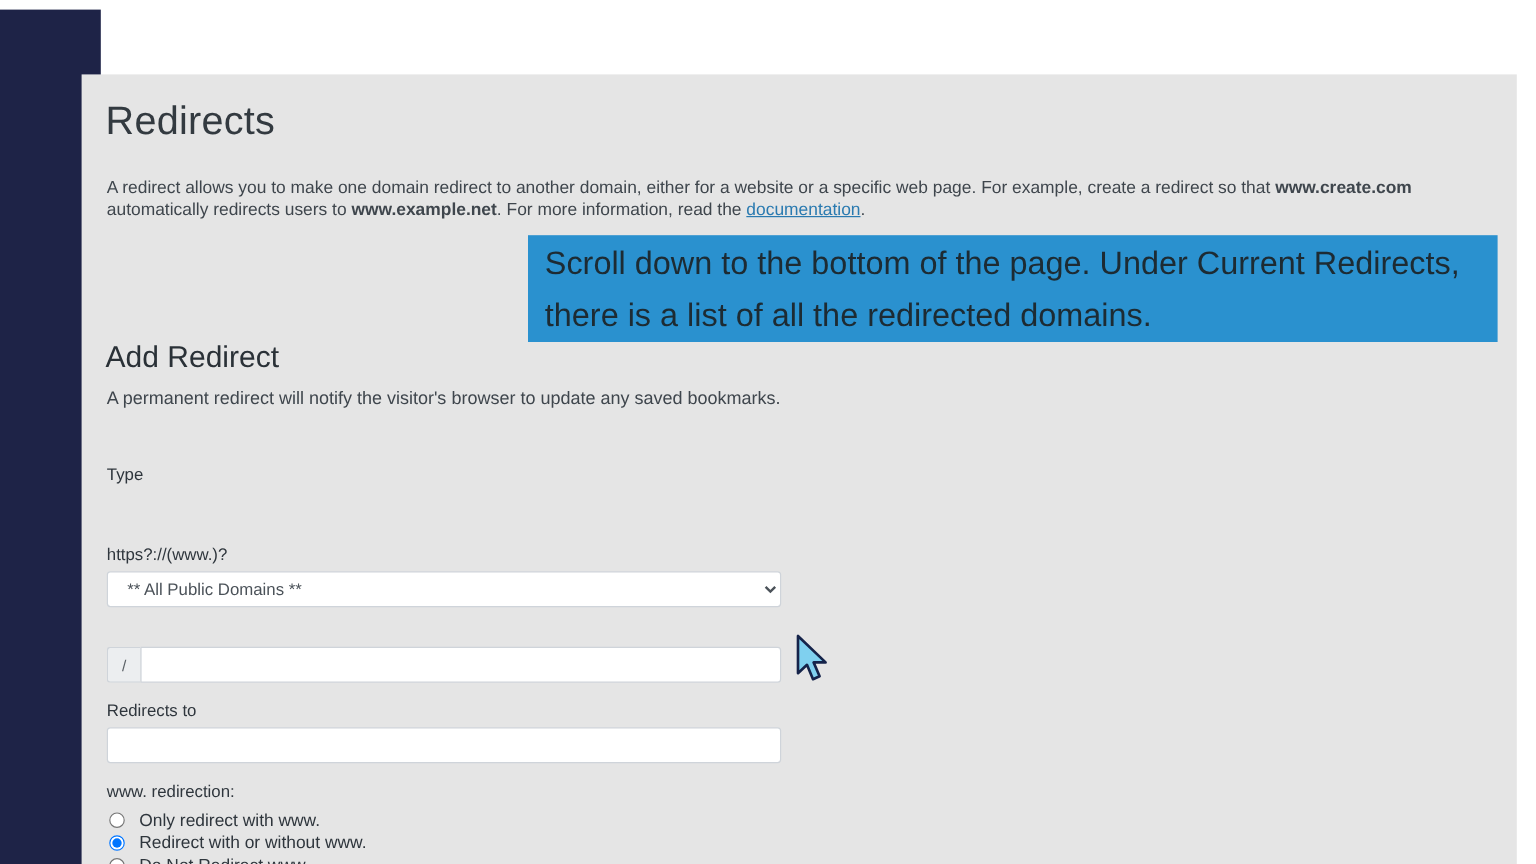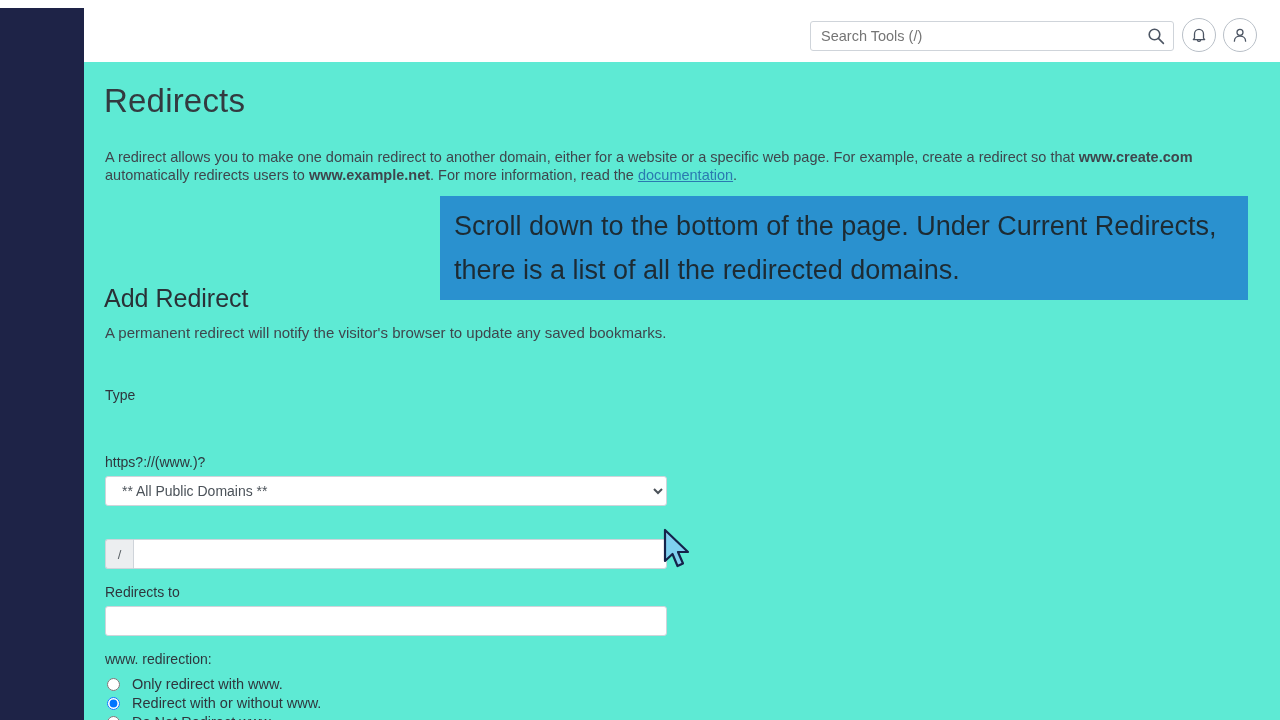--- a/index.html
+++ b/index.html
@@ -91,25 +91,25 @@
     background: #fff;
     box-sizing: border-box;
   }
   .circle-btn svg { position: absolute; left: 7px; top: 7px; }
   #bell-btn { left: 1098px; }
   #user-btn { left: 1139px; }
 
   
   .main {
     position: absolute;
-    left: 84px;
+    left: 68px;
     top: 62px;
     width: 1196px;
     height: 658px;
-    background: #5eead4;
+    background: #e5e5e5;
     overflow: hidden;
   }
 
   .page-title {
     position: absolute;
     left: 20px;
     top: 20px;
     font-size: 33px;
     font-weight: 300;
     color: #333a40;
@@ -238,21 +238,21 @@
   #radio-row-2 { top: 633px; }
   #radio-row-3 { top: 652px; }
   .radio-row input { margin: 0 8px 0 2px; vertical-align: -2px; }
 
   
   .callout {
     position: absolute;
     left: 440px;
     top: 196px;
     width: 808px;
-    height: 104px;
+    height: 89px;
     background: #2a91cf;
     display: flex;
     align-items: center;
     padding: 0 14px;
     box-sizing: border-box;
   }
   .callout-text {
     font-size: 27px;
     line-height: 44px;
     color: #1d2b33;
@@ -277,45 +277,20 @@
 
   <div class="top-strip"></div>
 
   <div class="sidebar">
     
     
     
     
   </div>
 
-  <div class="header">
-    <div class="search-wrap">
-      <input class="search-input" type="text" placeholder="Search Tools (/)" style="">
-      <span class="search-icon">
-        <svg width="18" height="18" viewBox="0 0 18 18" fill="none" stroke="#4c5563" stroke-width="1.6">
-          <circle cx="7.5" cy="7.5" r="5.3"></circle>
-          <line x1="11.4" y1="11.4" x2="16.4" y2="16.4" stroke-linecap="round"></line>
-        </svg>
-      </span>
-    </div>
-
-    <div class="circle-btn" id="bell-btn">
-      <svg width="18" height="18" viewBox="0 0 18 18" fill="none" stroke="#4c5563" stroke-width="1.3">
-        <path d="M4.5 12.2V7.9a4.5 4.5 0 0 1 9 0v4.3l1.2 1.4H3.3z" stroke-linejoin="round"></path>
-        <path d="M7.4 14.2a1.7 1.7 0 0 0 3.2 0" stroke-linecap="round"></path>
-      </svg>
-    </div>
-
-    <div class="circle-btn" id="user-btn">
-      <svg width="18" height="18" viewBox="0 0 18 18" fill="none" stroke="#4c5563" stroke-width="1.3">
-        <circle cx="9" cy="6.3" r="3"></circle>
-        <path d="M3.4 15.2c0-3.1 2.5-5 5.6-5s5.6 1.9 5.6 5" stroke-linecap="round"></path>
-      </svg>
-    </div>
-  </div>
 
   <div class="main">
 
     <div class="page-title">Redirects</div>
 
     <div class="intro">
       <span>A redirect allows you to make one domain redirect to another domain, either for a website or a specific web page. For example, create a redirect so that </span><b>www.create.com</b><span> automatically redirects users to </span><b>www.example.net</b><span>. For more information, read the </span><a href="#">documentation</a><span>.</span>
     </div>
 
     <div class="section-title">Add Redirect</div>

